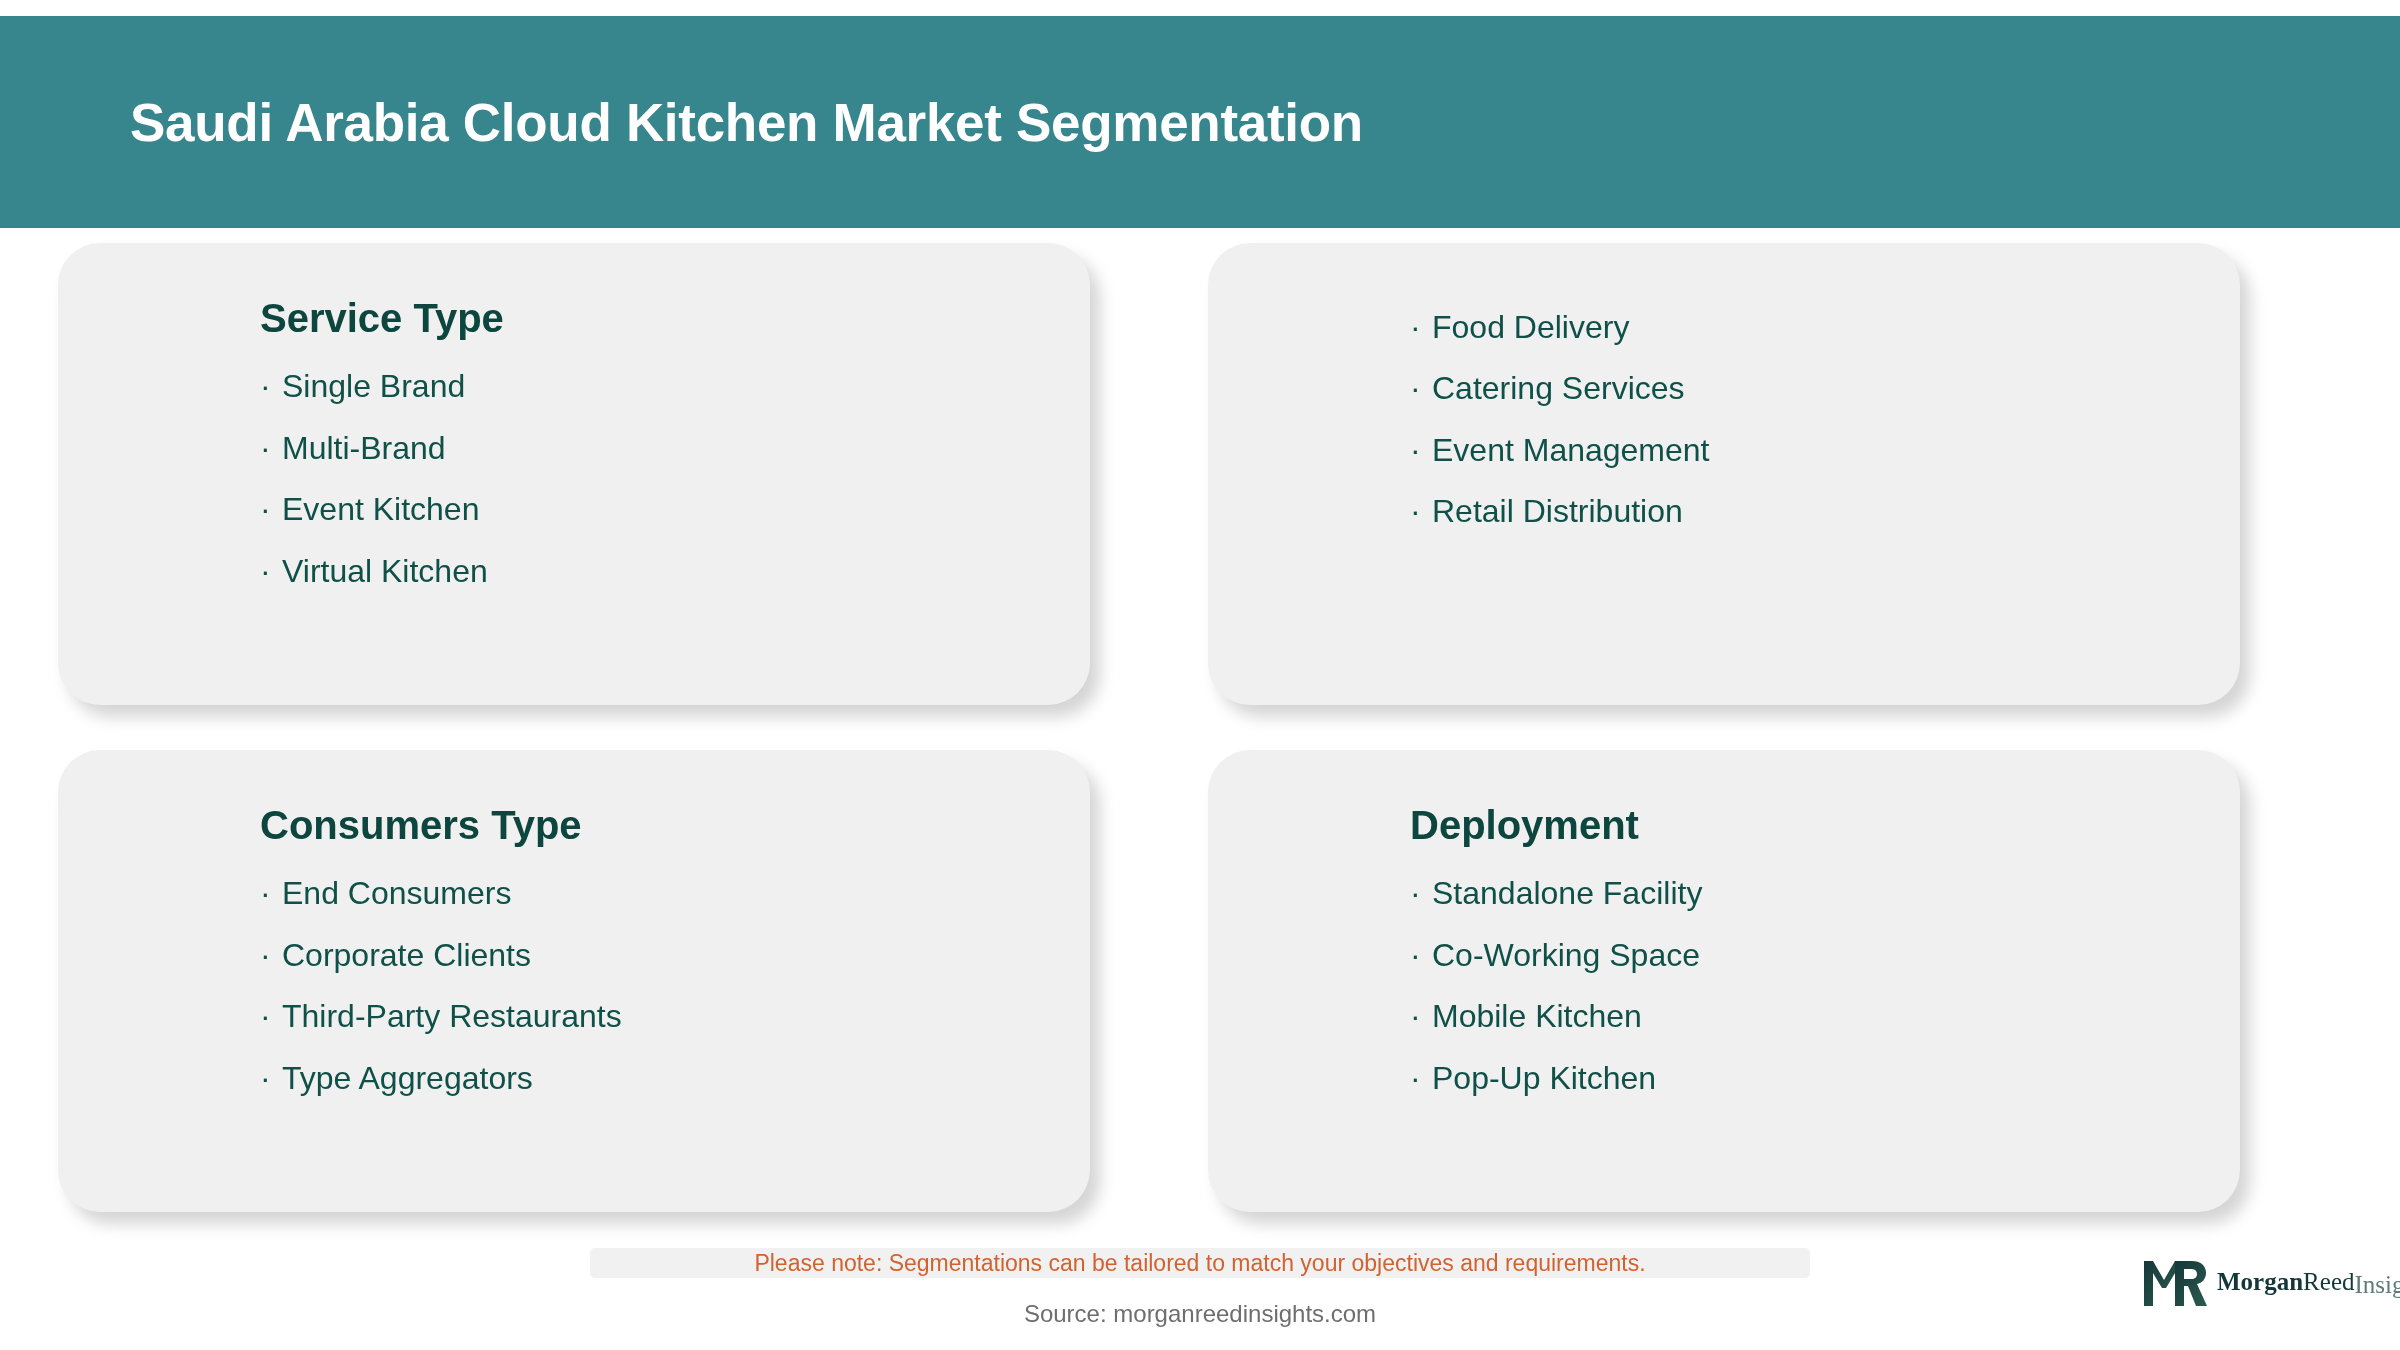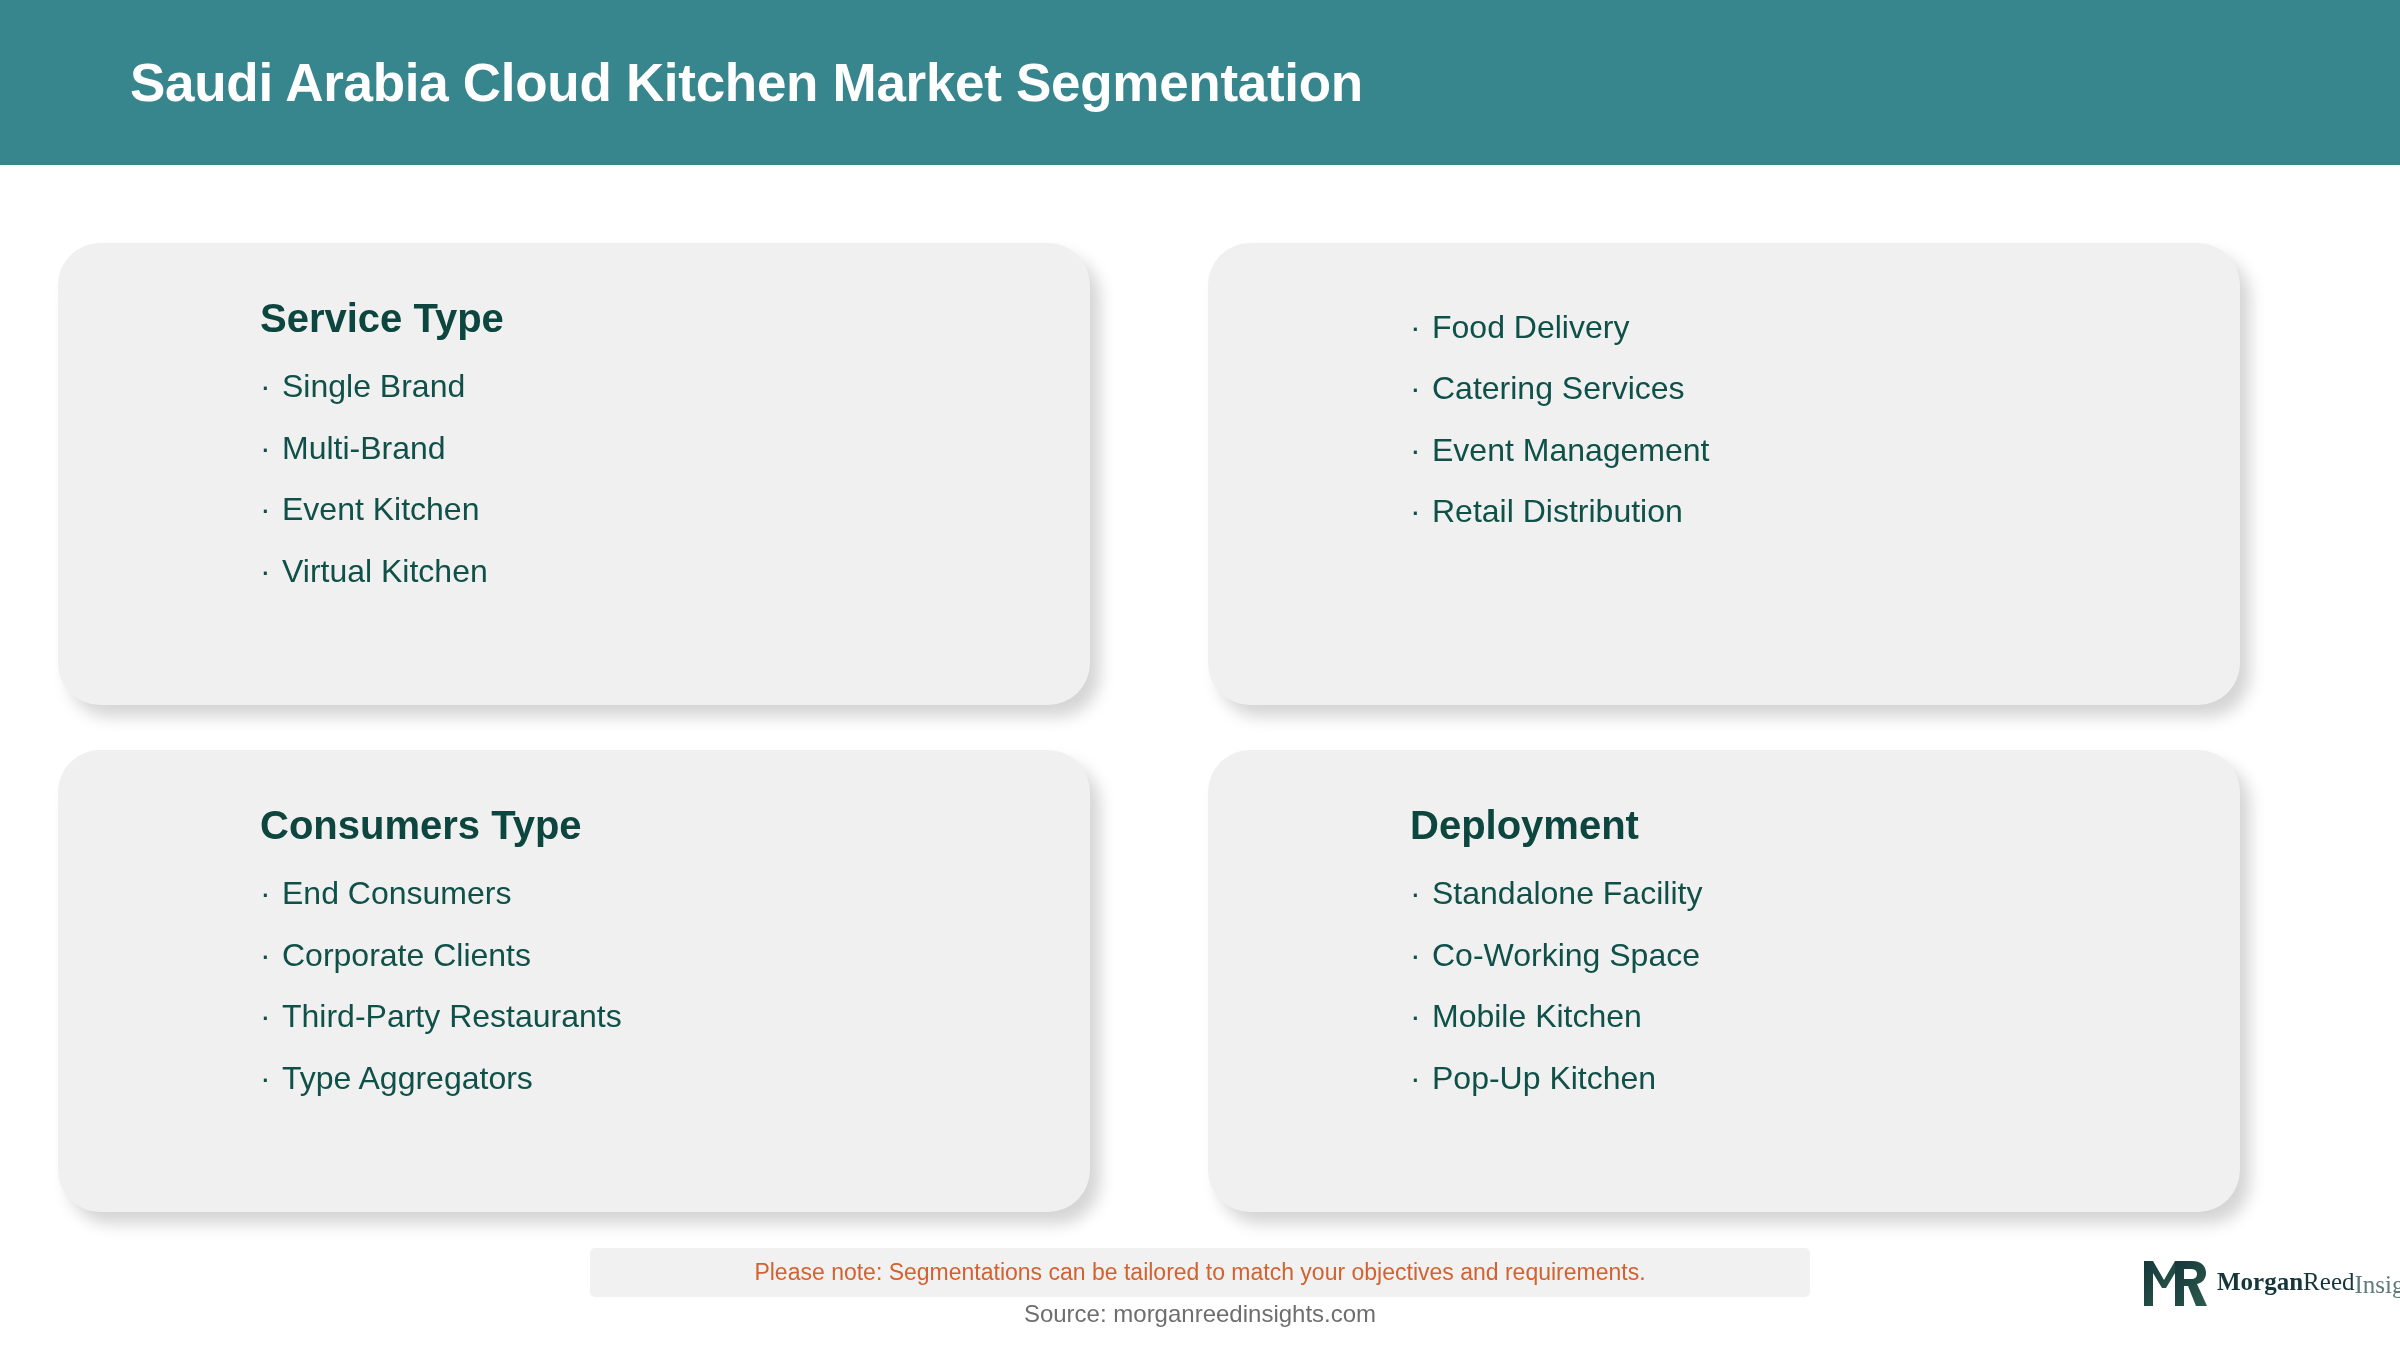--- a/index.html
+++ b/index.html
@@ -12,23 +12,23 @@
     background: #FFFFFF;
     font-family: "Liberation Sans", sans-serif;
     overflow: hidden;
     position: relative;
   }
 
   
   .header {
     position: absolute;
     left: 0;
-    top: 0;
+    top: 16px;
     width: 2400px;
-    height: 165px;
+    height: 212px;
     background: #37858D;
     display: flex;
     align-items: center;
   }
   .header-title {
     margin-left: 130px;
     color: #FFFFFF;
     font-size: 53px;
     font-weight: bold;
     letter-spacing: -0.3px;
@@ -96,21 +96,21 @@
     font-size: 32px;
     line-height: 1.92;
   }
 
   
   .note-pill {
     position: absolute;
     left: 590px;
     top: 1248px;
     width: 1220px;
-    height: 49px;
+    height: 30px;
     background: #F1F1F1;
     border-radius: 5px;
     display: flex;
     align-items: center;
     justify-content: center;
   }
   .note-text {
     color: #D2622F;
     font-size: 23px;
     white-space: nowrap;

